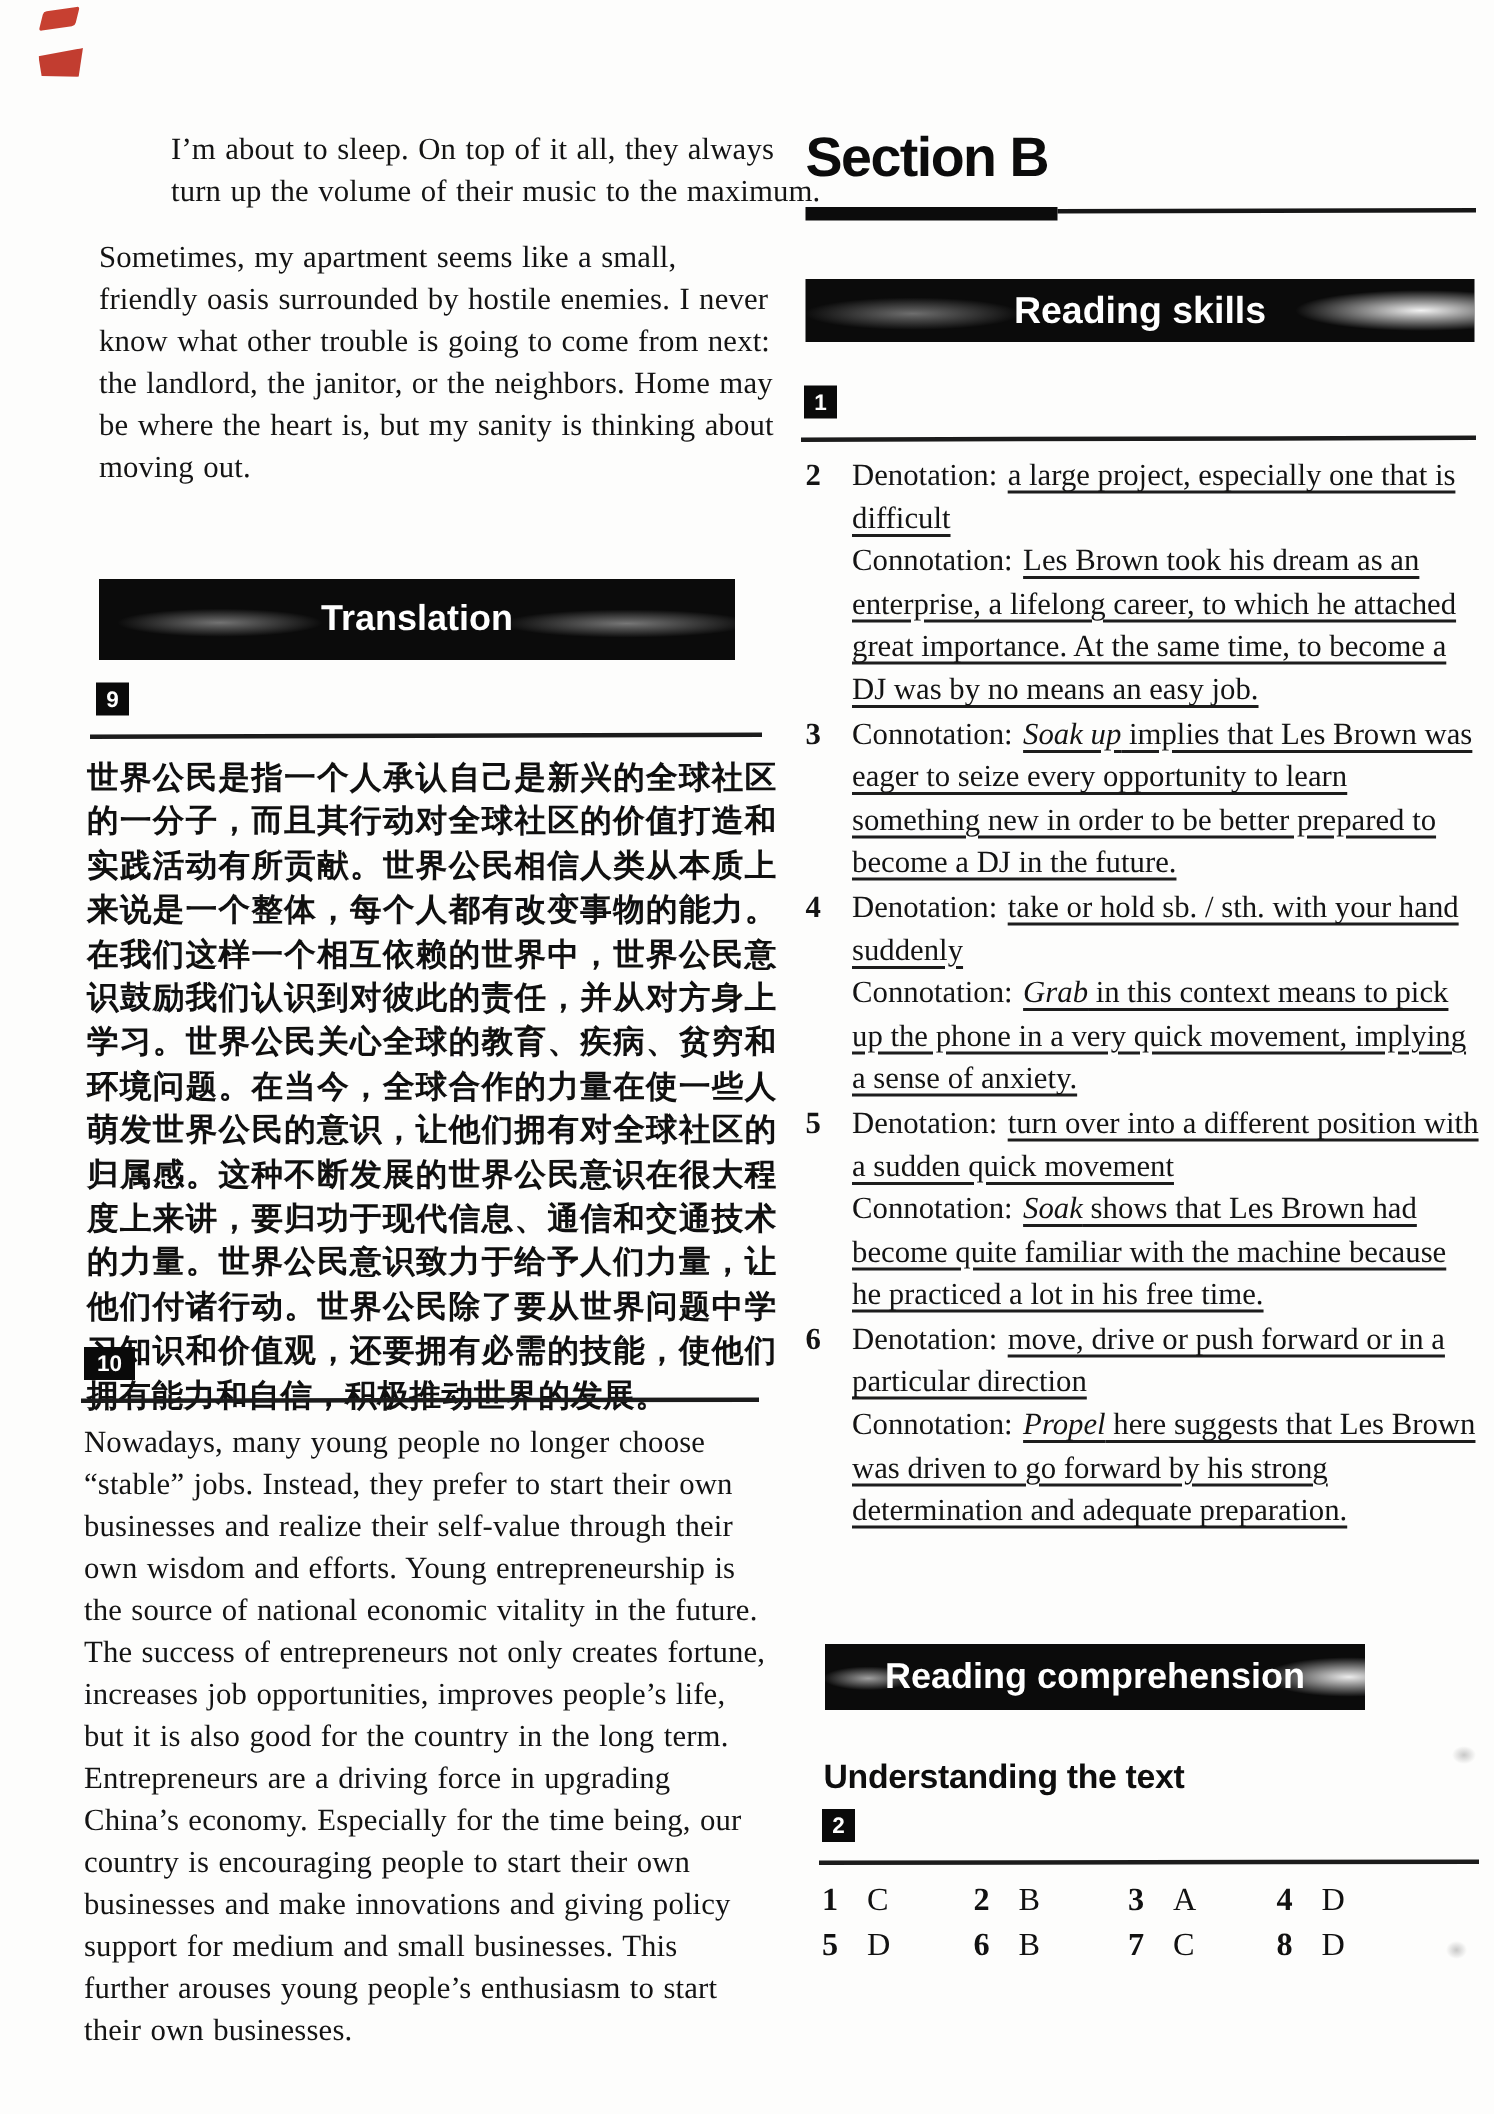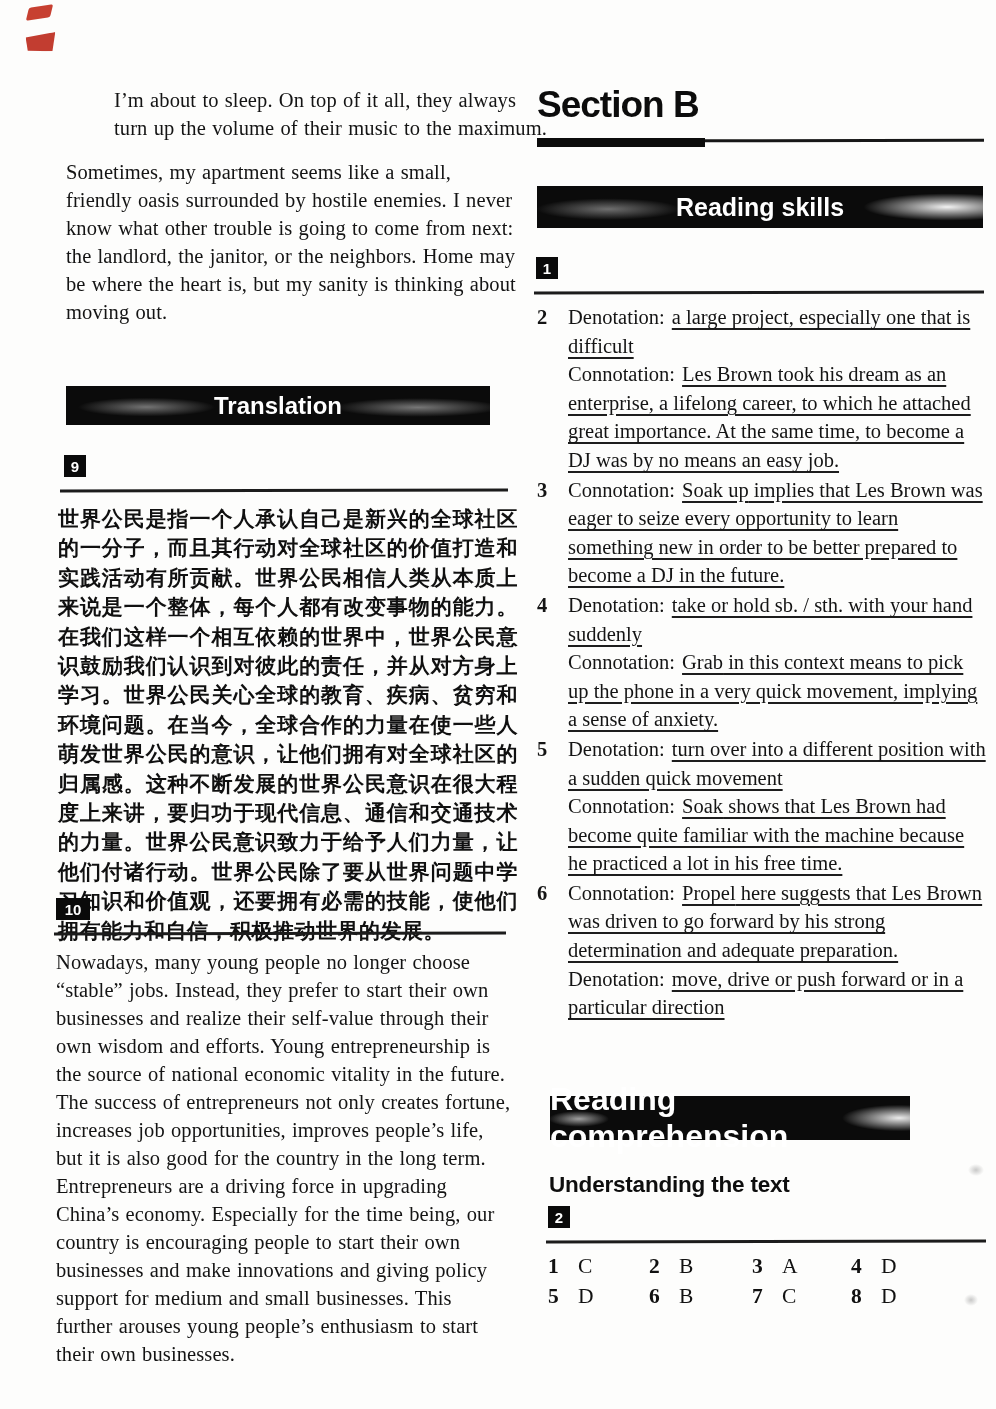--- a/index.html
+++ b/index.html
@@ -17,35 +17,35 @@
     font-size:21px;line-height:29.4px;font-weight:600;text-align:justify;color:#101010;
     font-family:sans-serif;letter-spacing:.5px;
   }
 
   
   .banner{
     color:#fff;font-family:"Liberation Sans", sans-serif;font-weight:700;
     display:flex;align-items:center;justify-content:center;
   }
   .banner-translation{
-    width:424px;height:39px;font-size:24px;
+    width:424px;height:54px;font-size:24px;
     background:
       radial-gradient(ellipse 95px 13px at 19% 54%, rgba(150,150,150,.75), rgba(150,150,150,0) 72%),
       radial-gradient(ellipse 115px 13px at 83% 55%, rgba(165,165,165,.7), rgba(165,165,165,0) 72%),
       #0b0b0b;
   }
   .banner-skills{
     width:446px;height:42px;font-size:25px;
     background:
       radial-gradient(ellipse 100px 15px at 16% 55%, rgba(135,135,135,.8), rgba(135,135,135,0) 72%),
       radial-gradient(ellipse 135px 22px at 92% 50%, rgba(255,255,255,.95), rgba(255,255,255,0) 62%),
       #0b0b0b;
   }
   .banner-comprehension{
-    width:360px;height:44px;font-size:32px;
+    width:360px;height:44px;font-size:24px;
     background:
       radial-gradient(ellipse 42px 11px at 8% 52%, rgba(185,185,185,.85), rgba(185,185,185,0) 72%),
       radial-gradient(ellipse 95px 22px at 97% 50%, rgba(255,255,255,.92), rgba(255,255,255,0) 60%),
       #0b0b0b;
   }
 
   
   .section-title{
     font-family:"Liberation Sans", sans-serif;font-weight:800;font-size:37px;
     letter-spacing:-1px;color:#0c0c0c;
@@ -69,21 +69,21 @@
   
   .qa-list{display:flex;flex-direction:column;gap:1px;width:450px;}
   .qa-item{display:flex;font-size:20.5px;line-height:28.6px;color:#141414;}
   .qa-num{width:31px;flex:0 0 31px;font-weight:700;}
   .qa-body{flex:1;}
   .lbl{margin-right:7px;}
   .ul{
     text-decoration:underline;text-decoration-thickness:1.6px;text-underline-offset:4px;
     text-decoration-color:#1d1d1d;
   }
-  .kw{}
+  .kw{font-style:italic;}
 
   
   .ans-grid{
     display:grid;grid-template-columns:101px 103px 99px 101px;row-gap:5px;
     font-size:21.5px;color:#111;
   }
   .ans-cell{display:flex;}
   .ans-num{font-weight:700;width:30px;}
   .ans-letter{}
 
@@ -166,22 +166,22 @@
     <div class="qa-num">5</div>
     <div class="qa-body">
       <div><span class="lbl">Denotation:</span><span class="ul">turn over into a different position with a sudden quick movement</span></div>
       <div><span class="lbl">Connotation:</span><span class="ul"><span class="kw">Soak</span><span> shows that Les Brown had become quite familiar with the machine because he practiced a lot in his free time.</span></span></div>
     </div>
   </div>
 
   <div class="qa-item">
     <div class="qa-num">6</div>
     <div class="qa-body">
+      <div><span class="lbl">Denotation:</span><span class="ul">move, drive or push forward or in a particular direction</span></div>
       <div><span class="lbl">Connotation:</span><span class="ul"><span class="kw">Propel</span><span> here suggests that Les Brown was driven to go forward by his strong determination and adequate preparation.</span></span></div>
-      <div><span class="lbl">Denotation:</span><span class="ul">move, drive or push forward or in a particular direction</span></div>
     </div>
   </div>
 
 </div>
 
 <div class="abs banner banner-comprehension" style="left:550px;top:1096px;">
   <span>Reading comprehension</span>
 </div>
 
 <div class="abs sub-heading" style="left:549px;top:1172px;">Understanding the text</div>

